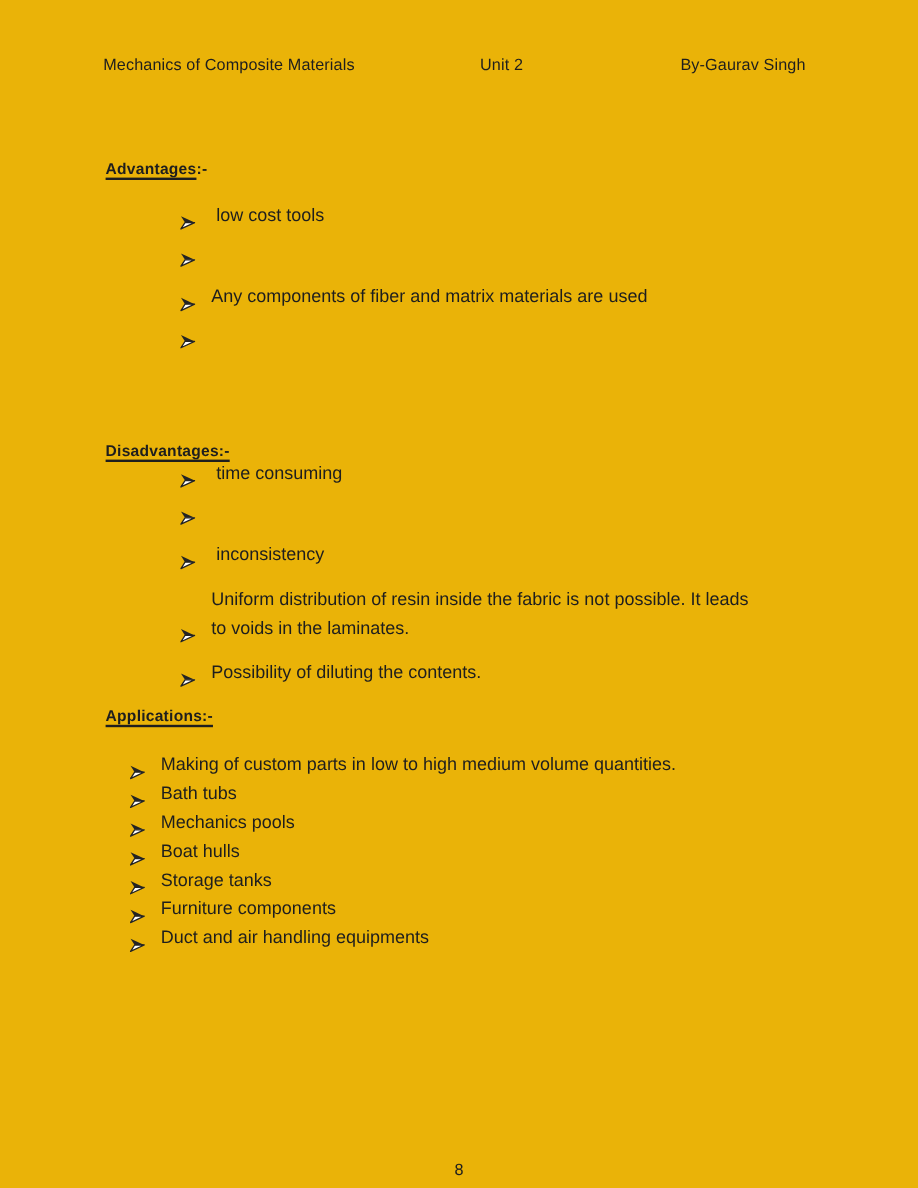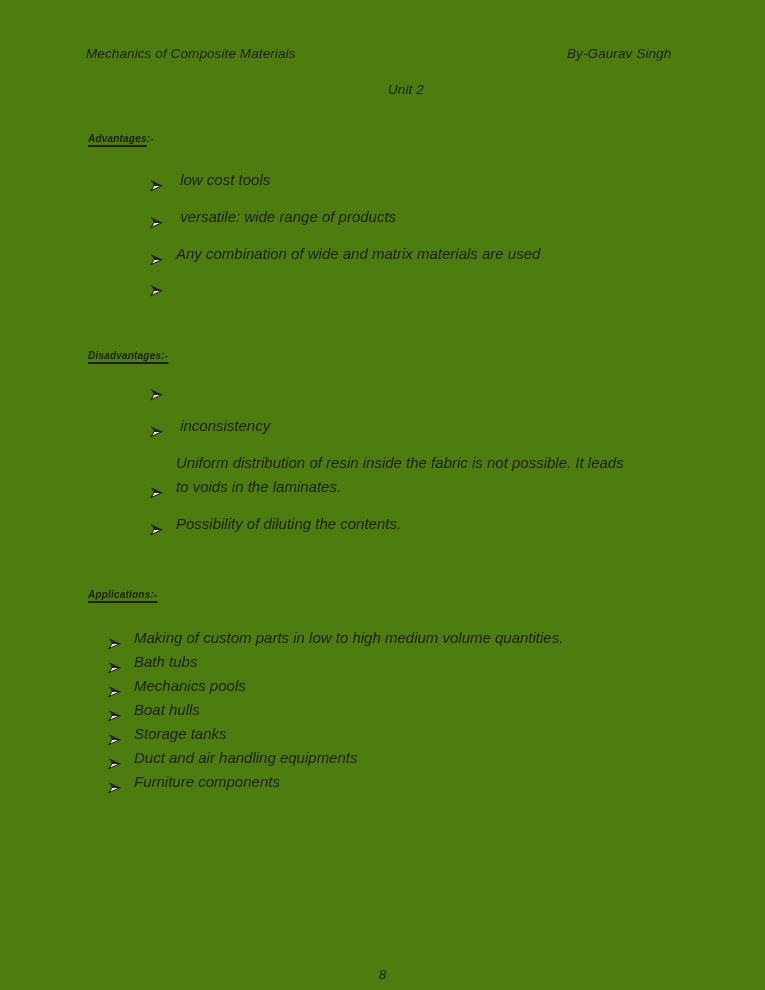--- a/index.html
+++ b/index.html
@@ -4,53 +4,52 @@
 <style>
   html, body {
     margin: 0;
     padding: 0;
     background: #ffffff;
   }
   .page {
     position: relative;
     width: 765px;
     height: 990px;
-    background: #4d7c0f;
+    background: #eab308;
     font-family: "Liberation Sans", sans-serif;
     color: #1e1e1e;
     overflow: hidden;
-    font-style: italic;
   }
   .hdr {
     position: absolute;
     top: 46px;
     font-size: 13.5px;
     letter-spacing: 0.1px;
     white-space: nowrap;
   }
   .hdr-left   { left: 86px; }
-  .hdr-center { left: 388px; margin-top: 36px; }
+  .hdr-center { left: 400px; }
   .hdr-right  { left: 567px; }
 
   .section-heading {
     position: absolute;
     left: 88px;
-    font-size: 10px;
+    font-size: 13px;
     font-weight: bold;
     letter-spacing: 0.2px;
     white-space: nowrap;
   }
   .section-heading .u {
     text-decoration: underline;
     text-decoration-thickness: 1.5px;
     text-underline-offset: 3px;
   }
   #s0h { top: 133px; }
   #s0l { top: 168px; }
-  #s1h { top: 350px; }
+  #s1h { top: 368px; }
   #s1l { top: 383px; }
   #s2h { top: 589px; }
   #s2l { top: 626px; }
 
   ul.blist {
     position: absolute;
     list-style: none;
     margin: 0;
     padding: 0;
     width: 580px;
@@ -107,44 +106,52 @@
         </span>
         <span class="itext"> low cost tools</span>
       </li>
     <li>
         <span class="bullet">
           <svg viewBox="0 0 13 13" width="13" height="13">
             <path d="M0.8 1.2 L12.2 6.5 L4.2 6.5 Z" fill="#242424"></path>
             <path d="M4.2 6.5 L12.2 6.5 L0.8 11.8 Z" fill="#ffffff" stroke="#242424" stroke-width="1.1" stroke-linejoin="round"></path>
           </svg>
         </span>
-        <span class="itext"> versatile: wide range of products</span>
-      </li>
-    <li>
-        <span class="bullet">
-          <svg viewBox="0 0 13 13" width="13" height="13">
-            <path d="M0.8 1.2 L12.2 6.5 L4.2 6.5 Z" fill="#242424"></path>
-            <path d="M4.2 6.5 L12.2 6.5 L0.8 11.8 Z" fill="#ffffff" stroke="#242424" stroke-width="1.1" stroke-linejoin="round"></path>
-          </svg>
-        </span>
-        <span class="itext">Any combination of wide and matrix materials are used</span>
+      </li>
+    <li>
+        <span class="bullet">
+          <svg viewBox="0 0 13 13" width="13" height="13">
+            <path d="M0.8 1.2 L12.2 6.5 L4.2 6.5 Z" fill="#242424"></path>
+            <path d="M4.2 6.5 L12.2 6.5 L0.8 11.8 Z" fill="#ffffff" stroke="#242424" stroke-width="1.1" stroke-linejoin="round"></path>
+          </svg>
+        </span>
+        <span class="itext">Any components of fiber and matrix materials are used</span>
       </li>
     <li>
         <span class="bullet">
           <svg viewBox="0 0 13 13" width="13" height="13">
             <path d="M0.8 1.2 L12.2 6.5 L4.2 6.5 Z" fill="#242424"></path>
             <path d="M4.2 6.5 L12.2 6.5 L0.8 11.8 Z" fill="#ffffff" stroke="#242424" stroke-width="1.1" stroke-linejoin="round"></path>
           </svg>
         </span>
       </li>
   </ul>
 
   <div class="section-heading" id="s1h"><span class="u">Disadvantages:-</span><span></span></div>
 
   <ul class="blist indent-deep spaced" id="s1l">
+    <li>
+        <span class="bullet">
+          <svg viewBox="0 0 13 13" width="13" height="13">
+            <path d="M0.8 1.2 L12.2 6.5 L4.2 6.5 Z" fill="#242424"></path>
+            <path d="M4.2 6.5 L12.2 6.5 L0.8 11.8 Z" fill="#ffffff" stroke="#242424" stroke-width="1.1" stroke-linejoin="round"></path>
+          </svg>
+        </span>
+        <span class="itext"> time consuming</span>
+      </li>
     <li>
         <span class="bullet">
           <svg viewBox="0 0 13 13" width="13" height="13">
             <path d="M0.8 1.2 L12.2 6.5 L4.2 6.5 Z" fill="#242424"></path>
             <path d="M4.2 6.5 L12.2 6.5 L0.8 11.8 Z" fill="#ffffff" stroke="#242424" stroke-width="1.1" stroke-linejoin="round"></path>
           </svg>
         </span>
       </li>
     <li>
         <span class="bullet">
@@ -224,28 +231,28 @@
         </span>
         <span class="itext">Storage tanks</span>
       </li>
     <li>
         <span class="bullet">
           <svg viewBox="0 0 13 13" width="13" height="13">
             <path d="M0.8 1.2 L12.2 6.5 L4.2 6.5 Z" fill="#242424"></path>
             <path d="M4.2 6.5 L12.2 6.5 L0.8 11.8 Z" fill="#ffffff" stroke="#242424" stroke-width="1.1" stroke-linejoin="round"></path>
           </svg>
         </span>
+        <span class="itext">Furniture components</span>
+      </li>
+    <li>
+        <span class="bullet">
+          <svg viewBox="0 0 13 13" width="13" height="13">
+            <path d="M0.8 1.2 L12.2 6.5 L4.2 6.5 Z" fill="#242424"></path>
+            <path d="M4.2 6.5 L12.2 6.5 L0.8 11.8 Z" fill="#ffffff" stroke="#242424" stroke-width="1.1" stroke-linejoin="round"></path>
+          </svg>
+        </span>
         <span class="itext">Duct and air handling equipments</span>
       </li>
-    <li>
-        <span class="bullet">
-          <svg viewBox="0 0 13 13" width="13" height="13">
-            <path d="M0.8 1.2 L12.2 6.5 L4.2 6.5 Z" fill="#242424"></path>
-            <path d="M4.2 6.5 L12.2 6.5 L0.8 11.8 Z" fill="#ffffff" stroke="#242424" stroke-width="1.1" stroke-linejoin="round"></path>
-          </svg>
-        </span>
-        <span class="itext">Furniture components</span>
-      </li>
   </ul>
 
   <div class="footer">8</div>
 
 </div>
 
 </body></html>

